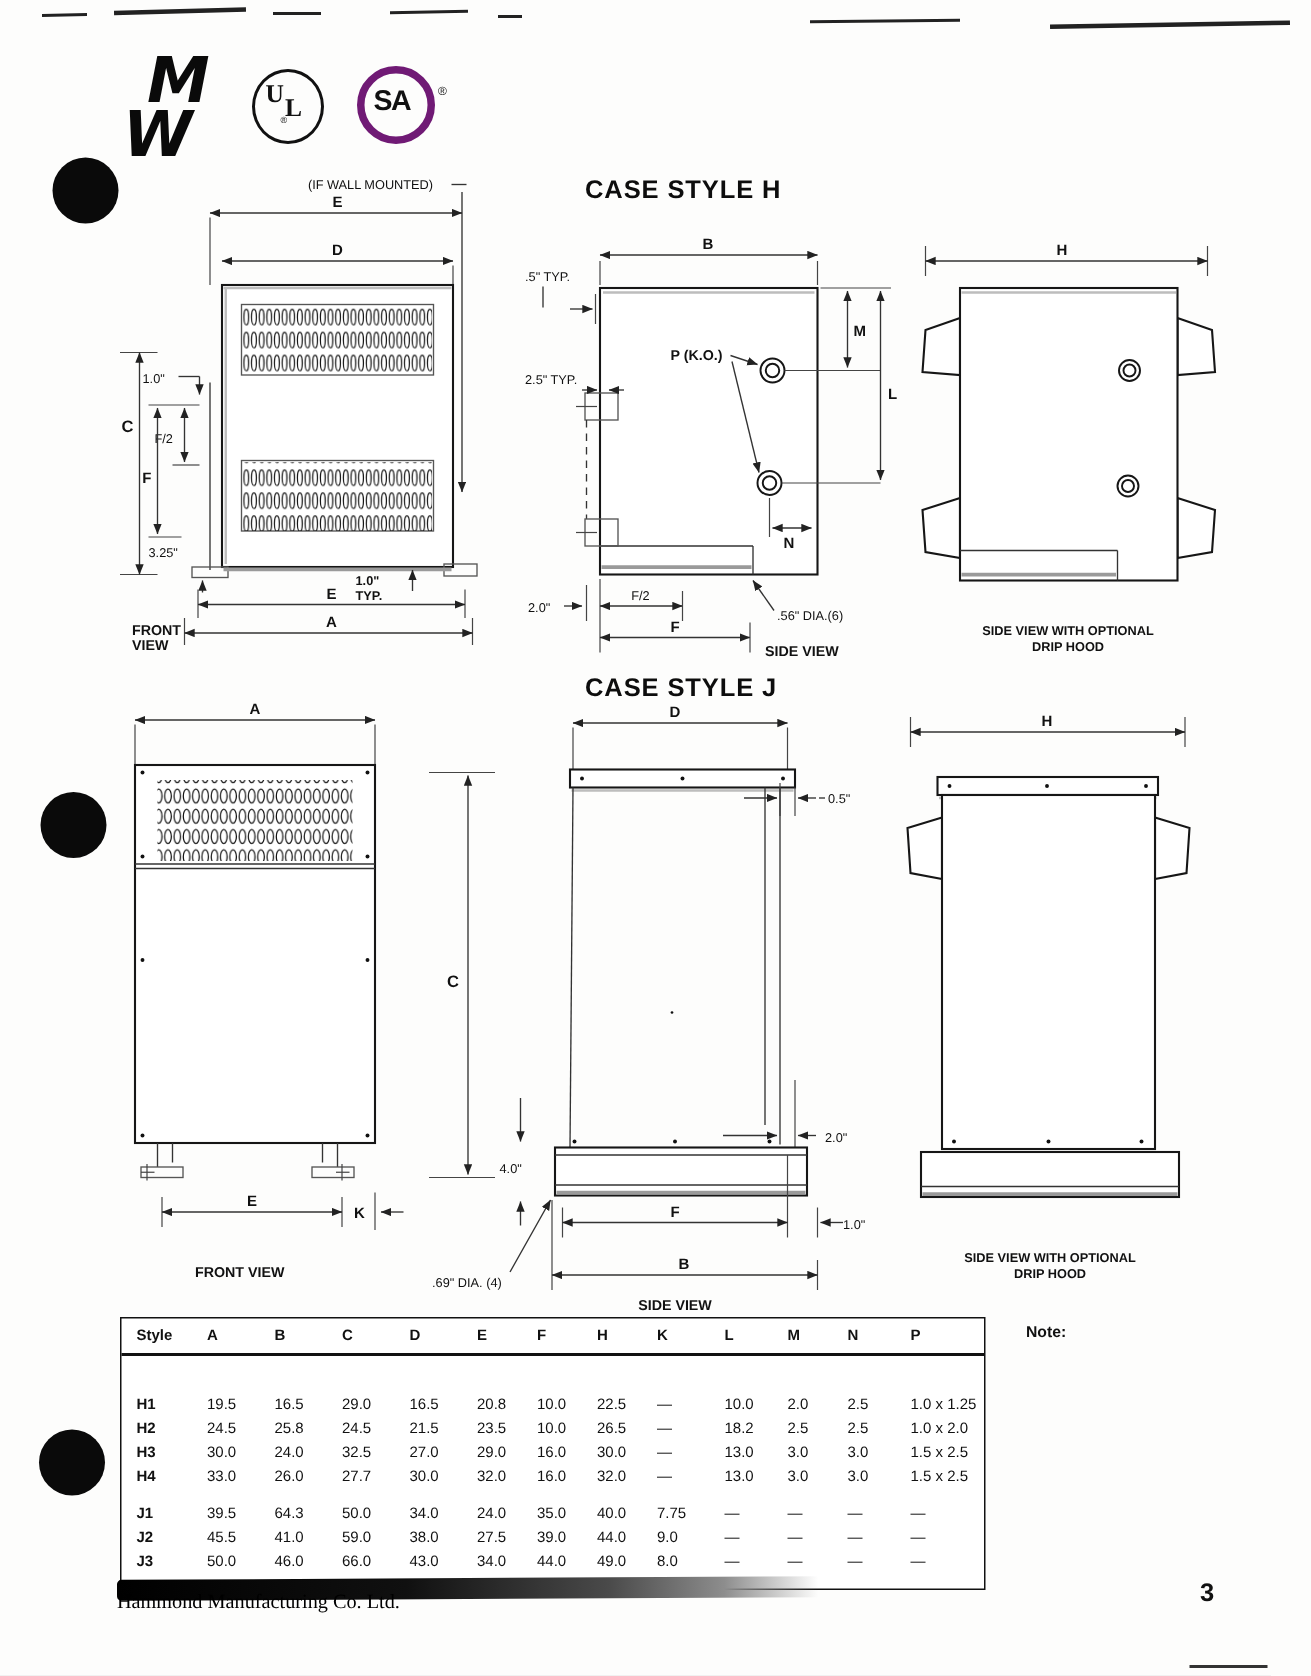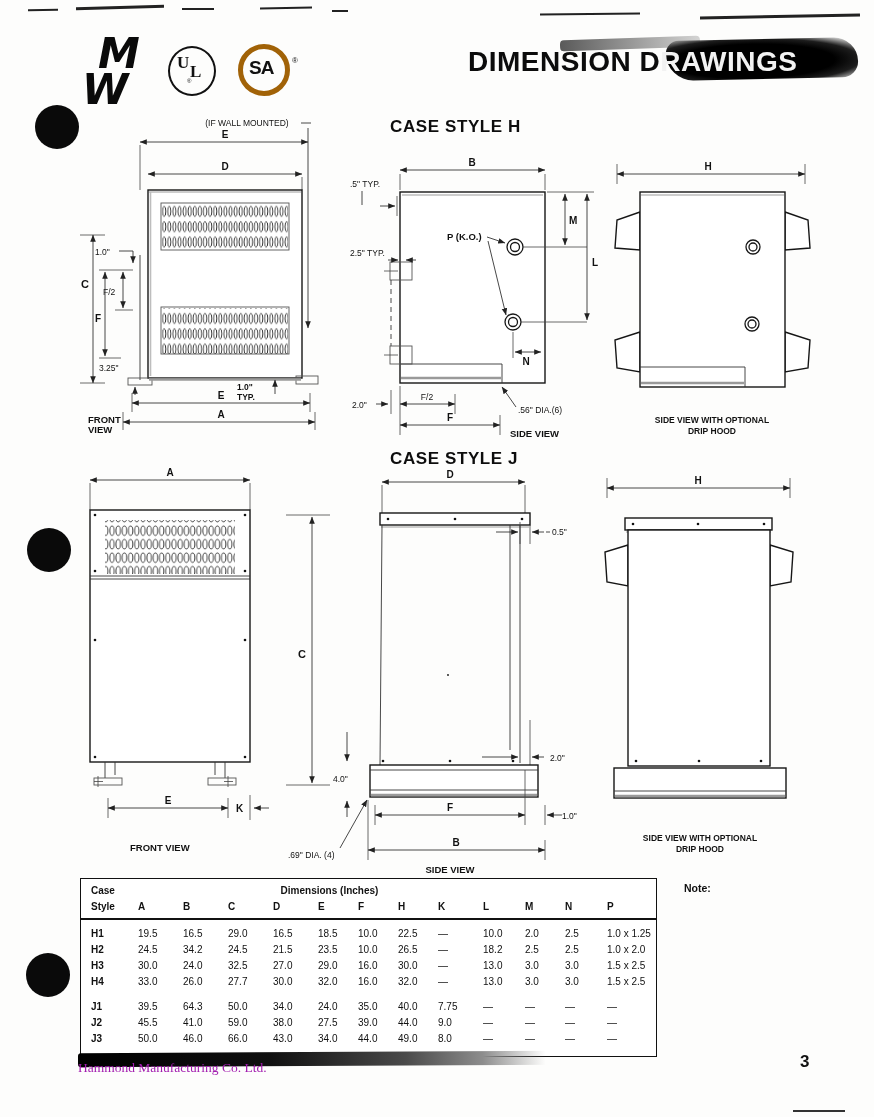--- a/index.html
+++ b/index.html
@@ -10,21 +10,21 @@
   
   .dash{position:absolute;background:#222;}
   .hole{position:absolute;width:44px;height:44px;border-radius:50%;background:#0a0a0a;}
 
   
   .ul-logo{position:absolute;left:168px;top:46px;width:44px;height:46px;border:2.5px solid #111;
            border-radius:50%;}
   .ul-logo .u{position:absolute;left:7px;top:5px;font:bold 17px "Liberation Serif",serif;}
   .ul-logo .l{position:absolute;left:20px;top:14px;font:bold 17px "Liberation Serif",serif;}
   .ul-logo .r{position:absolute;left:17px;top:30px;font:6px "Liberation Sans",sans-serif;}
-  .csa-logo{position:absolute;left:238px;top:44px;width:42px;height:42px;border:5px solid #a16207;
+  .csa-logo{position:absolute;left:238px;top:44px;width:42px;height:42px;border:5px solid #701a75;
             border-radius:50%;}
   .csa-logo .sa{position:absolute;left:6px;top:8px;font:bold 19px "Liberation Sans",sans-serif;letter-spacing:-1px;}
   .csa-reg{position:absolute;left:292px;top:56px;font:8px "Liberation Sans",sans-serif;}
   .title-wrap{position:absolute;left:468px;top:46px;width:400px;height:42px;}
   .title-wrap .smudge{position:absolute;left:198px;top:-7px;width:192px;height:40px;
       background:radial-gradient(ellipse at 45% 55%, #000 55%, #1d1d1d 72%, rgba(60,60,60,.55) 84%, rgba(90,90,90,0) 95%);
       border-radius:16px 30px 20px 34px;transform:rotate(-1.2deg);}
   .title-wrap .streak{position:absolute;left:92px;top:-8px;width:140px;height:11px;
       background:linear-gradient(90deg,rgba(35,35,35,.75),rgba(90,90,90,.25));transform:rotate(-2deg);border-radius:4px;}
   .title-wrap h1{position:relative;margin:0;font:bold 28px "Liberation Sans",sans-serif;
@@ -53,32 +53,32 @@
 
   
   .dim-table{position:absolute;left:80px;top:878px;width:575px;border:1.6px solid #111;background:#fff;}
   .trow{display:grid;grid-template-columns:55px 45px 45px 45px 45px 40px 40px 40px 45px 42px 40px 42px 51px;align-items:center;}
   .thead{border-bottom:2px solid #111;padding:3px 0 4px;}
   .thead .trow{height:16px;}
   .cell{font-size:10px;padding-left:2px;white-space:nowrap;}
   .case-cell{padding-left:10px;}
   .hcell{font-weight:bold;}
   .dims-span{grid-column:2/11;text-align:center;font-weight:bold;font-size:10px;}
-  .tbody{padding:5px 0 10px;}
+  .tbody{padding:24px 0 10px;}
   .tbody .trow{height:16px;}
   .j-gap{margin-top:9px;}
 
   
   .note{position:absolute;left:668px;top:882px;width:134px;margin-left:16px;}
   .note .nh{font:bold 10.5px "Liberation Sans",sans-serif;margin-bottom:1px;}
   .note .nb{font:10px "Liberation Sans",sans-serif;line-height:1.32;}
   .foot-smudge{position:absolute;left:78px;top:1052px;width:482px;height:14px;border-radius:3px;
       background:linear-gradient(90deg,#000 0%,#101010 40%,#4a4a4a 68%,#8d8d8d 84%,rgba(160,160,160,0) 97%);
       transform:rotate(-.3deg);}
-  .company{position:absolute;left:78px;top:1060px;font:13.5px "Liberation Serif",serif;color:#a21caf;}
+  .company{position:absolute;left:78px;top:1060px;font:13.5px "Liberation Serif",serif;color:#000000;}
   .pageno{position:absolute;left:800px;top:1052px;font:bold 17px "Liberation Sans",sans-serif;}
   .br-line{position:absolute;left:793px;top:1110px;width:52px;height:2px;background:#333;}
 </style>
 </head>
 <body>
 
 <div id="page">
 
   <div>
     <div class="dash" style="left:28px;top:9px;width:30px;height:2px;transform:rotate(-1deg);"></div>
@@ -101,25 +101,20 @@
   <div class="ul-logo">
     <span class="u">U</span>
     <span class="l">L</span>
     <span class="r">®</span>
   </div>
   <div class="csa-logo">
     <span class="sa">SA</span>
   </div>
   <span class="csa-reg">®</span>
 
-  <div class="title-wrap">
-    <div class="streak"></div>
-    <div class="smudge"></div>
-    <h1><span>DIMENSION D</span><span class="rev">RAWINGS</span></h1>
-  </div>
 
   <svg width="0" height="0" style="position:absolute;">
     <defs>
       <marker id="arr" markerUnits="userSpaceOnUse" markerWidth="8" markerHeight="6" refX="6.8" refY="2.8" orient="auto-start-reverse">
         <path d="M0,0 L7,2.8 L0,5.6 Z" fill="#222"></path>
       </marker>
       <pattern id="ventsH" width="5.1" height="15.3" patternUnits="userSpaceOnUse">
         <ellipse cx="2.5" cy="7.6" rx="1.6" ry="5.2" fill="none" stroke="#111" stroke-width=".8"></ellipse>
       </pattern>
       <pattern id="ventsJ" width="6.2" height="13.5" patternUnits="userSpaceOnUse">
@@ -424,24 +419,20 @@
       <line class="dl" x1="16" y1="321" x2="188" y2="321"></line>
       <line class="shade" x1="17" y1="326" x2="187" y2="326"></line>
 
       <text class="cap2" x="102" y="371" text-anchor="middle">SIDE VIEW WITH OPTIONAL</text>
       <text class="cap2" x="102" y="382" text-anchor="middle">DRIP HOOD</text>
     </g>
   </svg>
 
   <div class="dim-table">
     <div class="thead">
-      <div class="trow">
-        <span class="cell case-cell hcell">Case</span>
-        <span class="dims-span">Dimensions (Inches)</span>
-      </div>
       <div class="trow" id="colrow">
         <span class="cell case-cell hcell">Style</span>
       <span class="cell hcell">A</span>
           <span class="cell hcell">B</span>
           <span class="cell hcell">C</span>
           <span class="cell hcell">D</span>
           <span class="cell hcell">E</span>
           <span class="cell hcell">F</span>
           <span class="cell hcell">H</span>
           <span class="cell hcell">K</span>
@@ -451,33 +442,33 @@
           <span class="cell hcell">P</span>
         </div>
     </div>
     <div class="tbody" id="tbody">
         <div class="trow">
           <span class="cell case-cell hcell">H1</span>
           <span class="cell">19.5</span>
           <span class="cell">16.5</span>
           <span class="cell">29.0</span>
           <span class="cell">16.5</span>
-          <span class="cell">18.5</span>
+          <span class="cell">20.8</span>
           <span class="cell">10.0</span>
           <span class="cell">22.5</span>
           <span class="cell">—</span>
           <span class="cell">10.0</span>
           <span class="cell">2.0</span>
           <span class="cell">2.5</span>
           <span class="cell">1.0 x 1.25</span>
         </div>
         <div class="trow">
           <span class="cell case-cell hcell">H2</span>
           <span class="cell">24.5</span>
-          <span class="cell">34.2</span>
+          <span class="cell">25.8</span>
           <span class="cell">24.5</span>
           <span class="cell">21.5</span>
           <span class="cell">23.5</span>
           <span class="cell">10.0</span>
           <span class="cell">26.5</span>
           <span class="cell">—</span>
           <span class="cell">18.2</span>
           <span class="cell">2.5</span>
           <span class="cell">2.5</span>
           <span class="cell">1.0 x 2.0</span>

